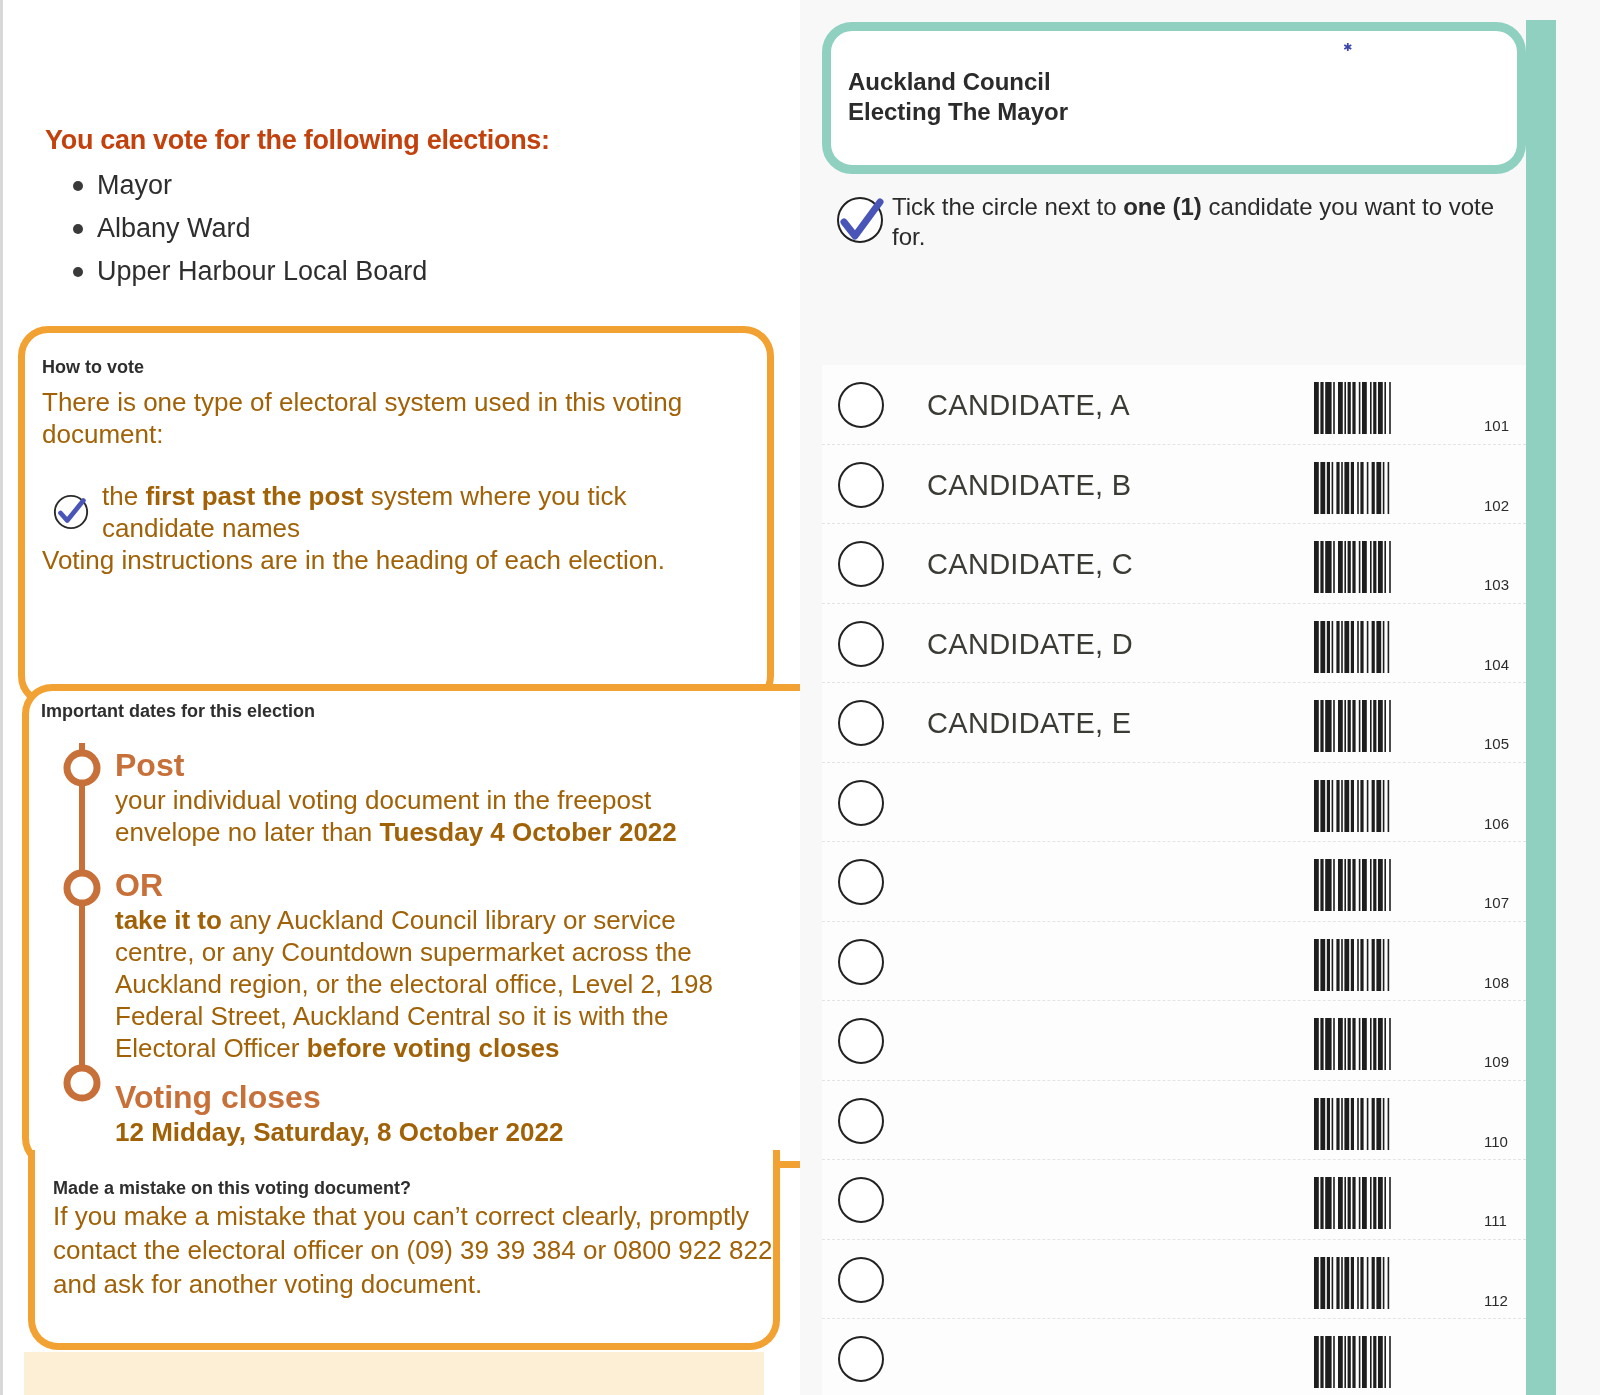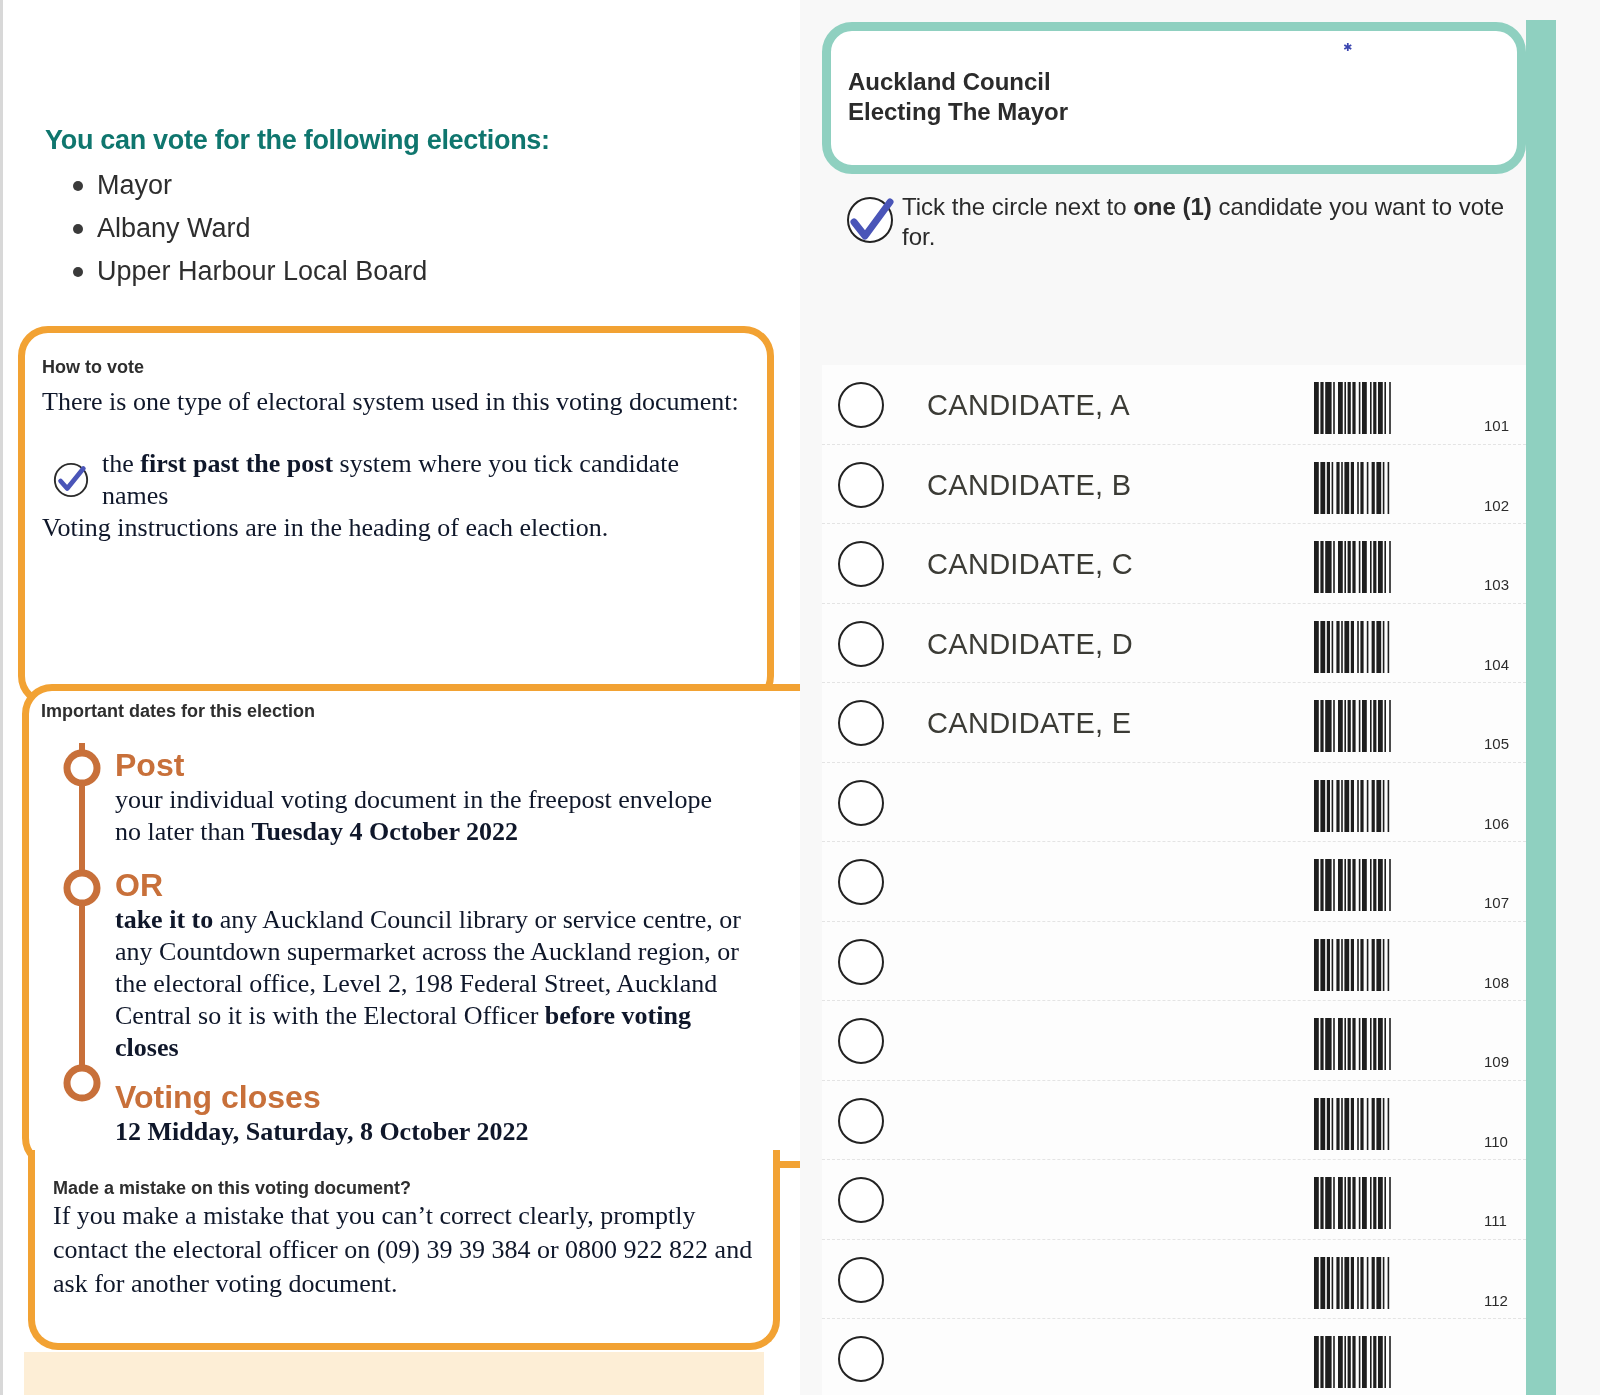--- a/index.html
+++ b/index.html
@@ -3,33 +3,33 @@
 <meta charset="utf-8">
 <style>
   * { box-sizing: border-box; margin: 0; padding: 0; }
   html, body { width: 1600px; height: 1395px; overflow: hidden; background: #ffffff; }
   body { font-family: "Liberation Sans", "DejaVu Sans", sans-serif; color: #2b2b2b; position: relative; }
 
   
   .left { position: absolute; left: 0; top: 0; width: 800px; height: 1395px; background: #fff; }
   .left-edge { position: absolute; left: 0; top: 0; width: 3px; height: 1395px; background: #d8d8d8; }
   .elections { position: absolute; left: 45px; top: 125px; }
-  .elections h2 { font-size: 27px; font-weight: bold; color: #0f766e; letter-spacing: -0.3px; }
+  .elections h2 { font-size: 27px; font-weight: bold; color: #c2410c; letter-spacing: -0.3px; }
   .elections ul { list-style: none; margin-top: 8px; margin-left: 28px; }
   .elections li { font-size: 27px; color: #2e2e2e; line-height: 43px; position: relative; padding-left: 24px; }
   .elections li::before { content: ""; position: absolute; left: 0; top: 17px; width: 10px; height: 10px; border-radius: 50%; background: #3a3a3a; }
 
   .box { position: absolute; border: 7px solid #f2a233; border-radius: 30px; background: #fff; }
   .box-howto { left: 18px; top: 326px; width: 756px; height: 380px; }
   .box-dates { left: 22px; top: 684px; width: 820px; height: 484px; }
   .box-mistake { left: 16px; top: 1150px; width: 752px; height: 200px; border-top: 0; border-radius: 0 0 30px 30px; margin-left: 12px; }
   .bottom-band { position: absolute; left: 24px; top: 1352px; width: 740px; height: 43px; background: #fdeed6; }
 
   .box h3 { font-size: 18px; font-weight: bold; color: #2e2e2e; }
-  .box p { font-size: 26px; line-height: 32px; color: #0f172a; font-family: Liberation Serif, serif; }
+  .box p { font-size: 26px; line-height: 32px; color: #a16207; }
   .box b { font-weight: bold; }
 
   .howto-inner { position: absolute; left: 17px; top: 24px; width: 700px; }
   .howto-inner .intro { margin-top: 8px; }
   .tick-row { display: flex; align-items: center; margin-top: 30px; }
   .tick-row .tick { width: 38px; height: 38px; margin: 0 12px 0 10px; flex: none; }
   .tick-row p { font-size: 26px; line-height: 32px; }
   .howto-inner .instr { }
 
   .dates-inner { position: absolute; left: 12px; top: 10px; width: 720px; }
@@ -40,21 +40,21 @@
 
   .mistake-inner { position: absolute; left: 18px; top: 28px; width: 720px; }
   .mistake-inner p { font-size: 26px; line-height: 34px; }
 
   
   .right { position: absolute; left: 800px; top: 0; width: 800px; height: 1395px; background: #f8f8f8; }
   .teal-bar { position: absolute; left: 726px; top: 20px; width: 30px; height: 1375px; background: #8fd0c0; }
   .ballot-head { position: absolute; left: 22px; top: 22px; width: 704px; height: 152px; border: 9px solid #8fd0c0; border-radius: 30px; background: #fff; }
   .ballot-head .title { position: absolute; left: 17px; top: 36px; font-size: 24px; font-weight: bold; color: #2b2b2b; line-height: 30px; }
   .ballot-head .mark { position: absolute; left: 512px; top: 10px; color: #3a45b0; font-size: 11px; }
-  .ballot-instr { position: absolute; left: 46px; top: 192px; display: flex; align-items: flex-start; width: 660px; }
+  .ballot-instr { position: absolute; left: 36px; top: 192px; display: flex; align-items: flex-start; width: 660px; }
   .ballot-instr .tick { width: 50px; height: 50px; flex: none; margin-right: 6px; margin-top: 2px; }
   .ballot-instr p { font-size: 24px; line-height: 30px; color: #2b2b2b; }
   .ballot-instr b { font-weight: bold; }
 
   .candidates { position: absolute; left: 22px; top: 365px; width: 704px; }
   .cand-row { position: relative; height: 79.5px; border-bottom: 1px dashed #e4e4e4; background: #fdfdfd; }
   .cand-row .circle { position: absolute; left: 16px; top: 17px; width: 46px; height: 46px; border: 2px solid #222; border-radius: 50%; background: #fff; }
   .cand-row .name { position: absolute; left: 105px; top: 24px; font-size: 29px; color: #3b3b35; letter-spacing: 0.3px; }
   .cand-row .barcode { position: absolute; left: 492px; top: 17px; width: 160px; height: 52px; }
   .cand-row .code { position: absolute; left: 662px; top: 52px; font-size: 15px; color: #2b2b2b; }

